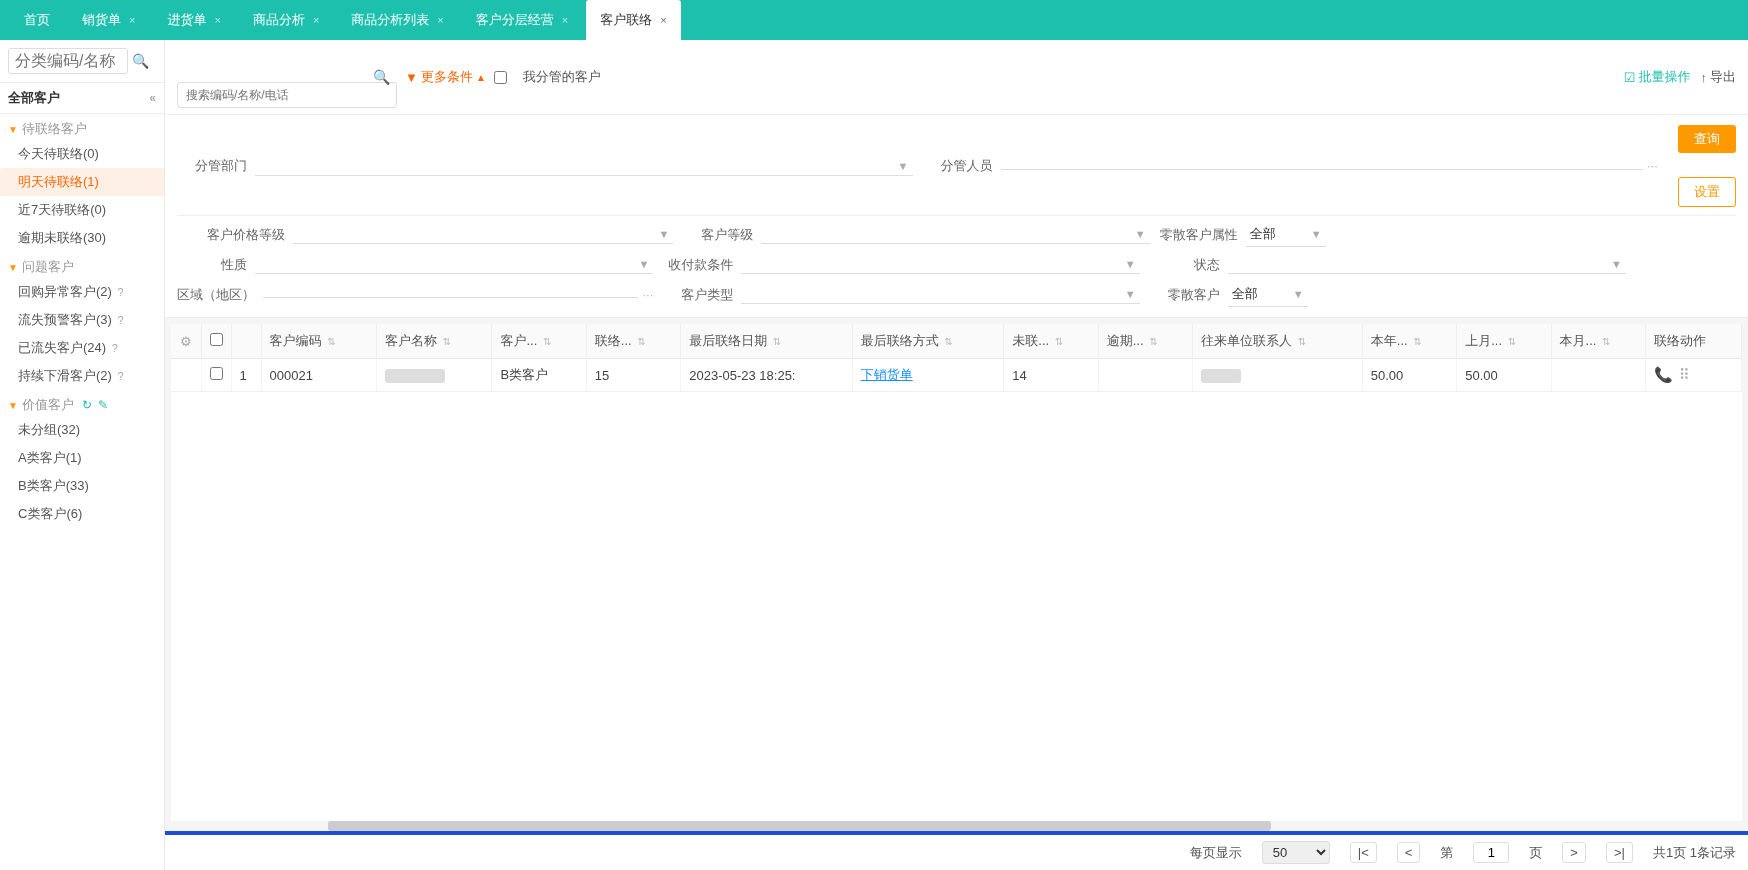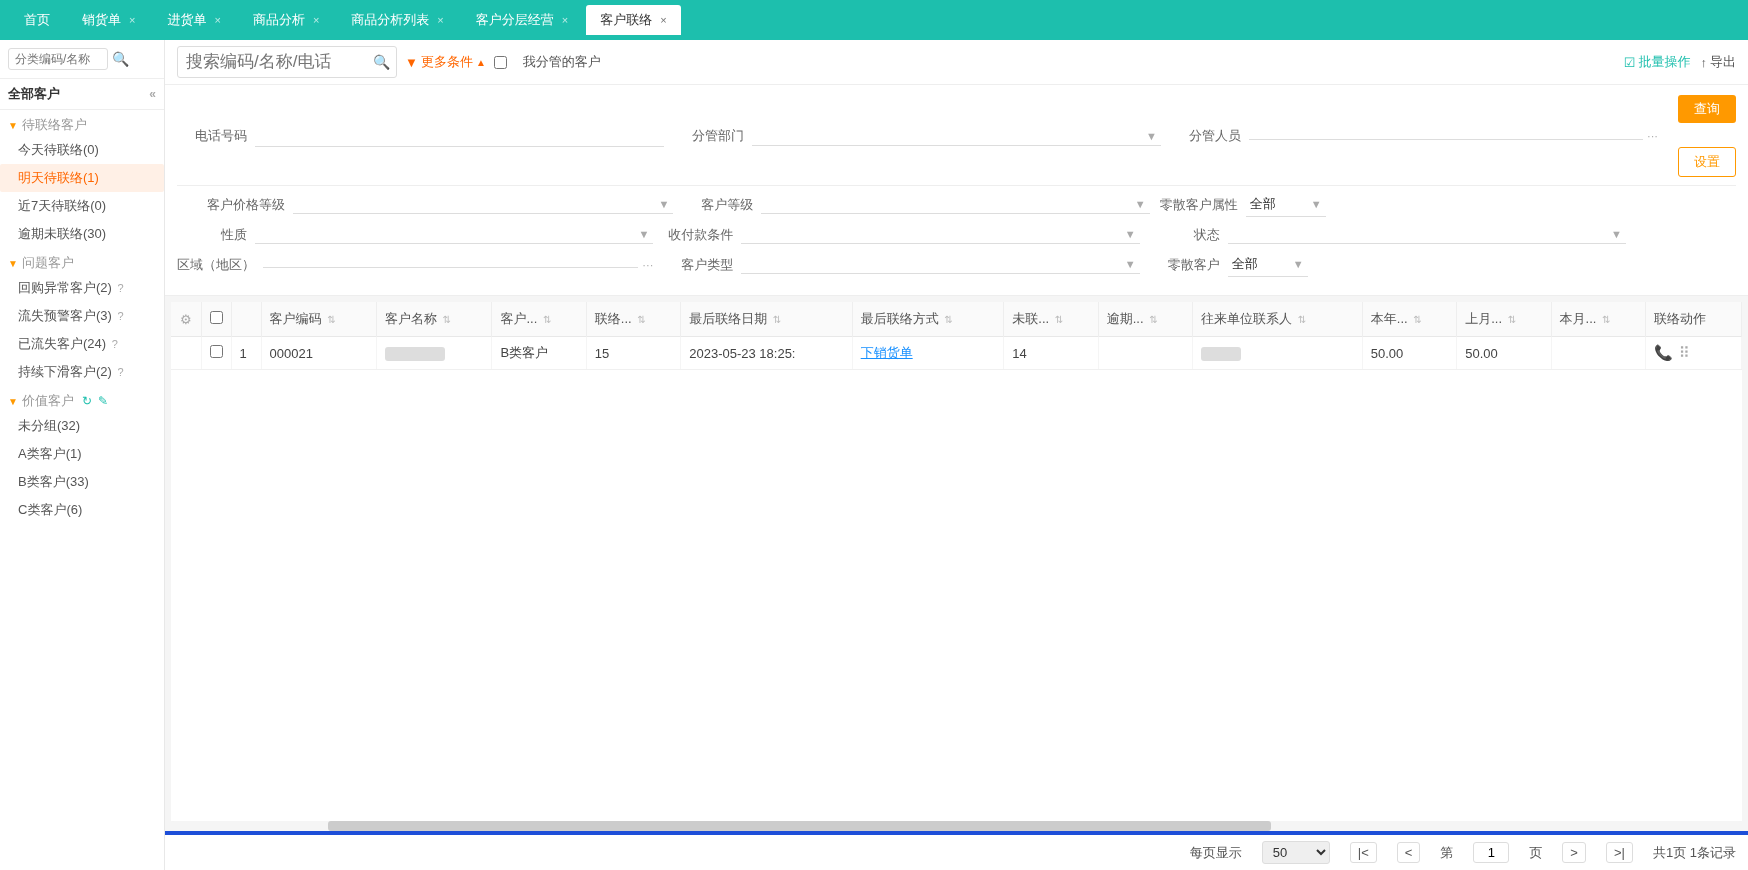--- a/index.html
+++ b/index.html
@@ -3,21 +3,20 @@
   <meta charset="utf-8">
   <style>
     * { box-sizing: border-box; margin: 0; padding: 0; font-family: 'Microsoft YaHei', Arial, sans-serif; font-size: 13px; }
     body { background: #f5f5f5; overflow: hidden; width: 1748px; height: 870px; }
 
     
     .top-nav {
       background: #1dbfad;
       height: 40px;
       display: flex;
-      align-items: center;
       padding: 0 10px;
       gap: 4px;
     }
     .nav-item {
       color: #fff;
       padding: 6px 14px;
       cursor: pointer;
       border-radius: 3px 3px 0 0;
       font-size: 13px;
       white-space: nowrap;
@@ -44,22 +43,22 @@
     .sidebar-search {
       padding: 8px;
       display: flex;
       align-items: center;
       border-bottom: 1px solid #eee;
     }
     .sidebar-search input {
       border: 1px solid #ddd;
       border-radius: 3px;
       padding: 3px 6px;
-      width: 100px;
-      font-size: 12px;
+      width: 120px;
+      font-size: 16px;
       outline: none;
     }
     .sidebar-search .search-icon-btn {
       margin-left: 4px;
       cursor: pointer;
       color: #888;
       font-size: 14px;
     }
     .sidebar-all-customers {
       display: flex;
@@ -108,23 +107,24 @@
     }
     .search-input-wrap {
       position: relative;
       display: flex; align-items: center;
     }
     .search-input-wrap input {
       border: 1px solid #ddd;
       border-radius: 3px;
       padding: 5px 28px 5px 8px;
       width: 220px;
-      font-size: 17px;
+      font-size: 12px;
       outline: none;
       color: #999;
+      margin-top: 36px;
     }
     .search-icon-inline {
       position: absolute; right: 6px; color: #aaa; cursor: pointer; font-size: 14px;
     }
     .filter-btn {
       color: #f60;
       cursor: pointer;
       display: flex; align-items: center; gap: 3px;
       font-size: 13px;
     }
@@ -153,21 +153,21 @@
       background: #fff;
       border-bottom: 1px solid #eee;
       padding: 10px 12px;
     }
     .filter-row {
       display: flex;
       align-items: center;
       margin-bottom: 8px;
       gap: 0;
     }
-    .filter-row:last-child { margin-bottom: 8px; }
+    .filter-row:last-child { margin-bottom: 0; }
     .filter-cell {
       flex: 1;
       display: flex;
       align-items: center;
       padding-right: 10px;
     }
     .filter-label {
       color: #666;
       white-space: nowrap;
       margin-right: 8px;
@@ -464,24 +464,20 @@
         <div class="export-btn">
           <span>↑</span>
           <span>导出</span>
         </div>
       </div>
     </div>
 
     <div class="filter-panel">
 
       <div class="filter-row">
-        <div class="filter-cell">
-          <span class="filter-label">电话号码</span>
-          <input class="filter-input" type="text" style="">
-        </div>
         <div class="filter-cell">
           <span class="filter-label">分管部门</span>
           <div class="filter-select">
             <span></span>
               <span class="arrow">▼</span>
           </div>
         </div>
         <div class="filter-cell">
           <span class="filter-label">分管人员</span>
           <div class="filter-select">

